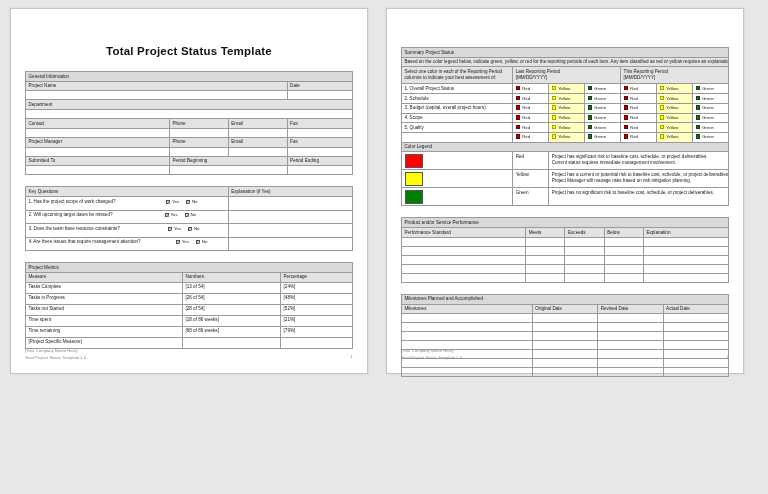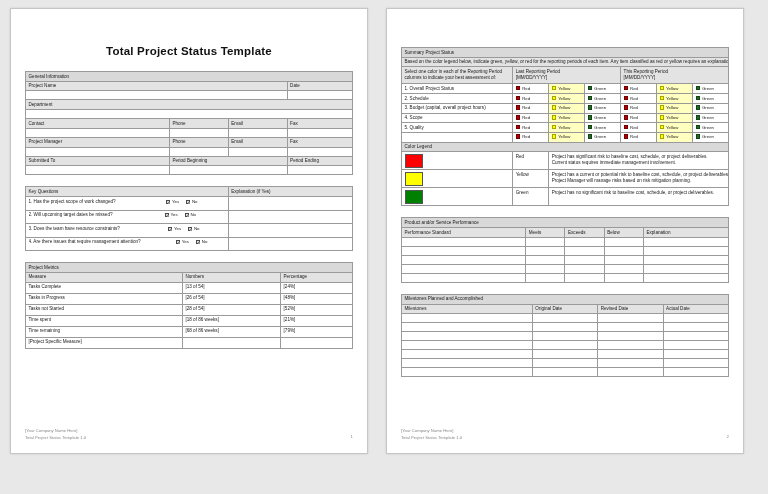--- a/index.html
+++ b/index.html
@@ -6,21 +6,21 @@
   html, body { margin:0; padding:0; }
   body {
     width:768px; height:494px;
     background:#e8e8e8;
     font-family:"Liberation Sans", sans-serif;
     overflow:hidden;
   }
   .workspace { display:flex; gap:18px; padding:8px 10px 0 10px; }
   .page {
     position:relative;
-    width:358px; height:446px;
+    width:358px; height:366px;
     background:#ffffff;
     border:1px solid #c6c6c6;
     box-shadow:0 0 2px rgba(0,0,0,.12);
     padding:28px 14px 0 14px;
   }
   .doc-title {
     text-align:center;
     font-size:11.5px;
     font-weight:bold;
     color:#111;

